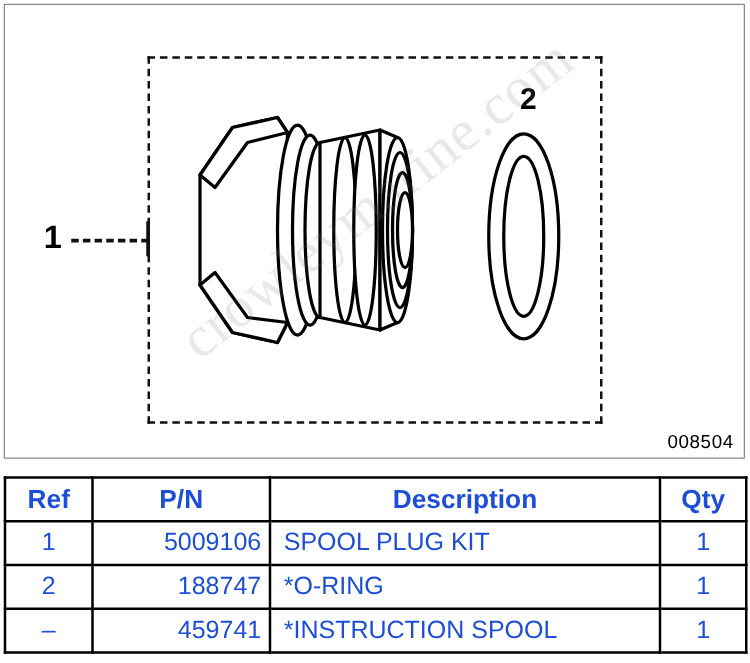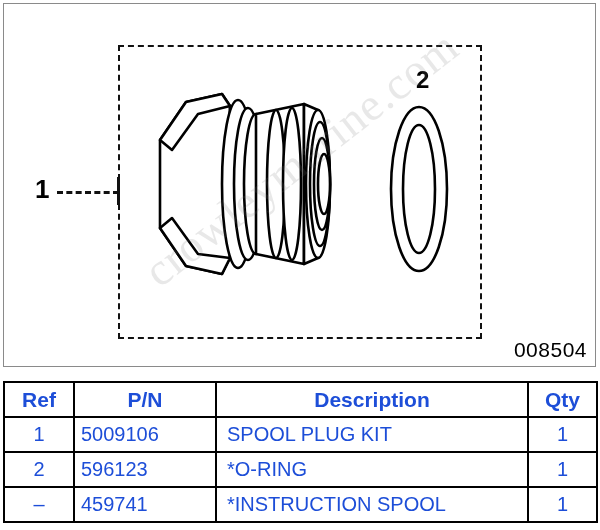--- a/index.html
+++ b/index.html
@@ -102,21 +102,21 @@
     font-weight: bold;
     color: #000;
     line-height: 1;
   }
 
   
   #drawing-number {
     position: absolute;
     right: 8px;
     bottom: 4px;
-    font-size: 21px;
+    font-size: 15px;
     color: #000;
     letter-spacing: 0.5px;
   }
 
   svg.part { position: absolute; overflow: visible; }
   #plug-svg { left: 148px; top: 84px; }
   #oring-svg { left: 372px; top: 98px; }
 
   
   #parts-table {
@@ -134,21 +134,21 @@
     font-size: 20px;
     color: #1d4ed8;
     background: transparent;
   }
   #parts-table th {
     font-weight: bold;
     text-align: center;
     font-size: 21px;
   }
   #parts-table td.c-ref { text-align: center; }
-  #parts-table td.c-pn  { text-align: left; }
+  #parts-table td.c-pn  { text-align: right; }
   #parts-table td.c-desc{ text-align: left; padding-left: 10px; }
   #parts-table td.c-qty { text-align: center; }
   col.w-ref  { width: 70px; }
   col.w-pn   { width: 142px; }
   col.w-desc { width: 312px; }
   col.w-qty  { width: 69px; }
 </style>
 </head>
 <body>
 
@@ -220,21 +220,21 @@
     </thead>
     <tbody>
       <tr>
         <td class="c-ref">1</td>
         <td class="c-pn">5009106</td>
         <td class="c-desc">SPOOL PLUG KIT</td>
         <td class="c-qty">1</td>
       </tr>
       <tr>
         <td class="c-ref">2</td>
-        <td class="c-pn">596123</td>
+        <td class="c-pn">188747</td>
         <td class="c-desc">*O-RING</td>
         <td class="c-qty">1</td>
       </tr>
       <tr>
         <td class="c-ref">–</td>
         <td class="c-pn">459741</td>
         <td class="c-desc">*INSTRUCTION SPOOL</td>
         <td class="c-qty">1</td>
       </tr>
     </tbody>

